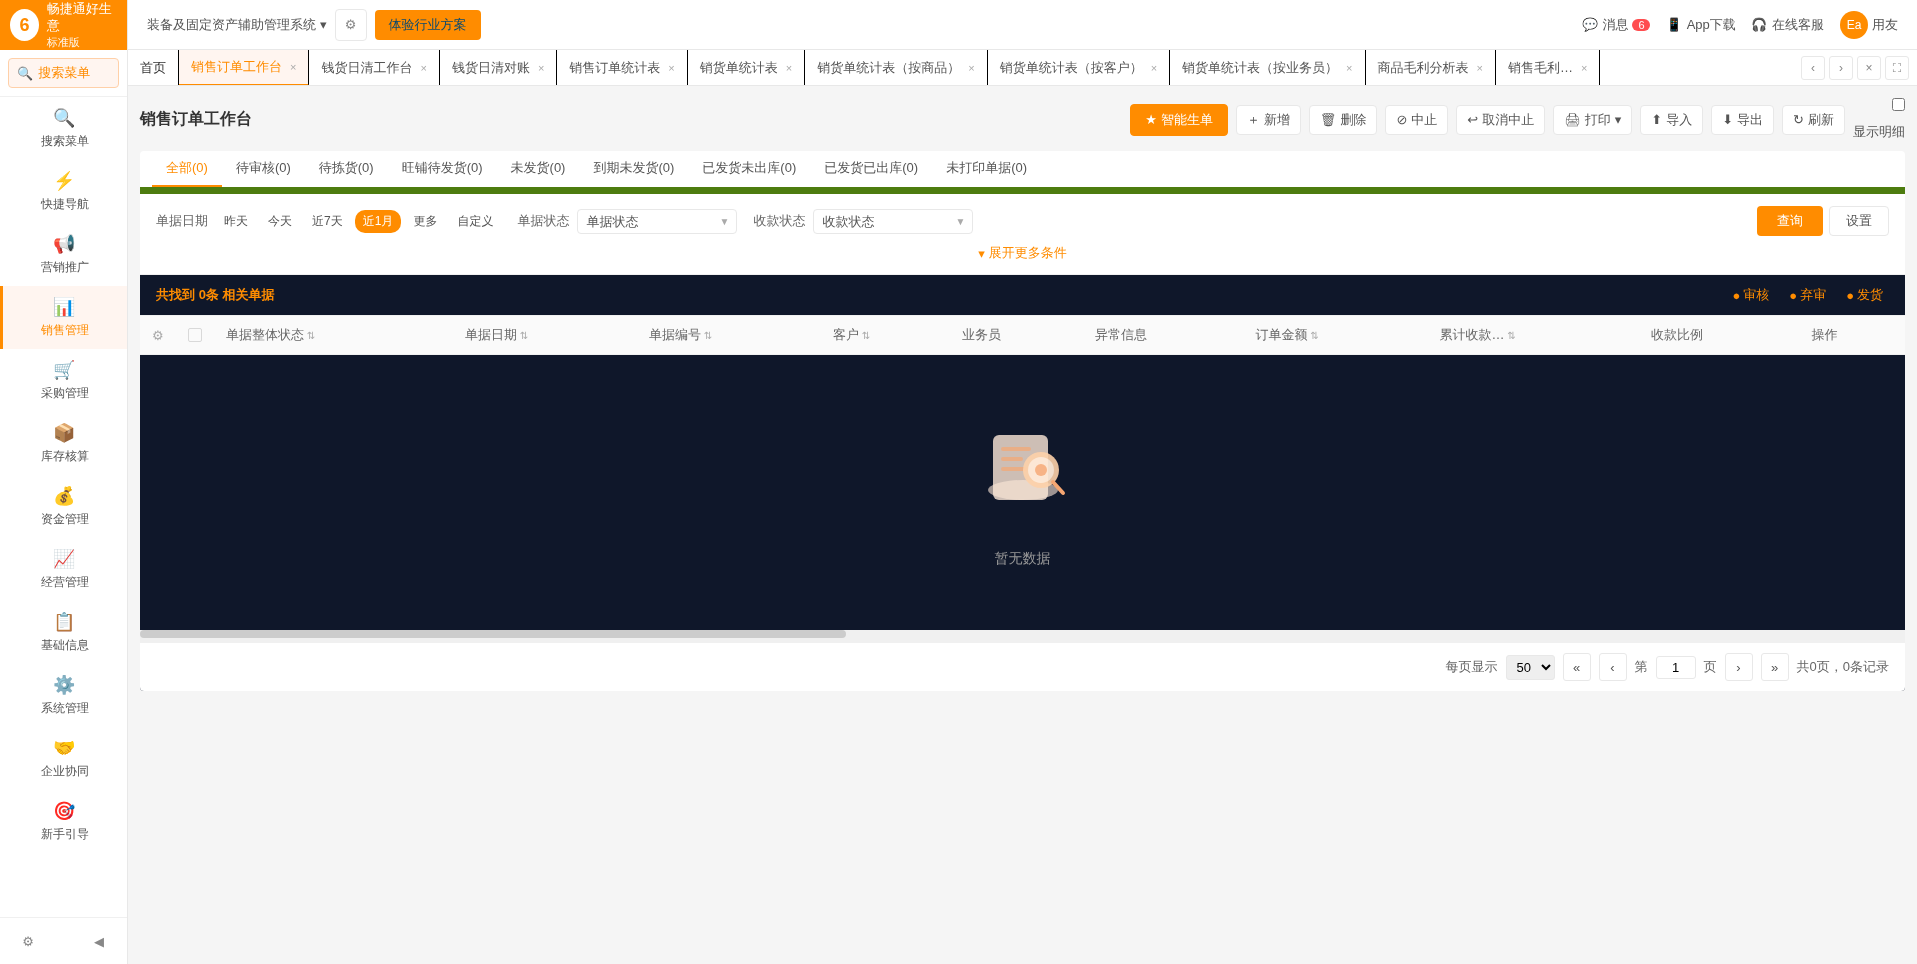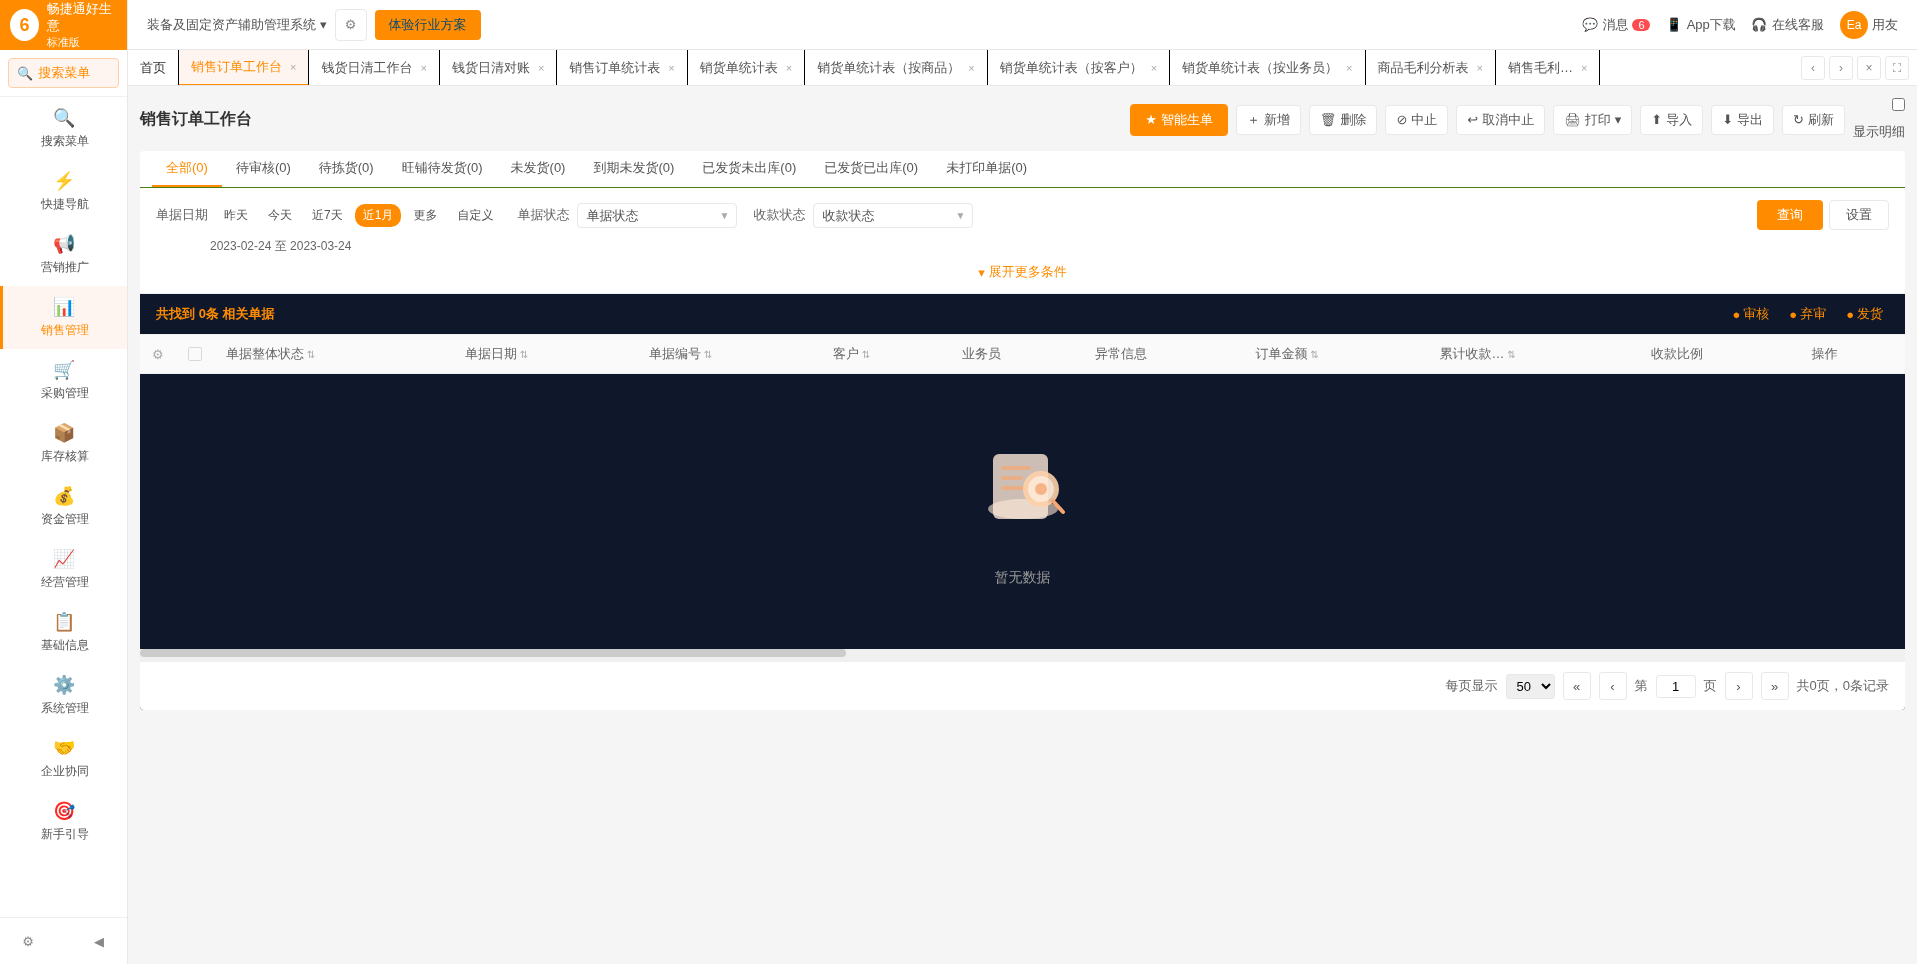--- a/index.html
+++ b/index.html
@@ -47,21 +47,21 @@
     .content { flex: 1; overflow: auto; background: #f5f5f5; padding: 12px; }
 
     
     .page-header { display: flex; align-items: center; justify-content: space-between; margin-bottom: 10px; }
     .page-title { font-size: 16px; font-weight: bold; color: #333; }
     .page-actions { display: flex; align-items: center; gap: 8px; }
     .btn { display: inline-flex; align-items: center; gap: 4px; padding: 5px 10px; border-radius: 4px; cursor: pointer; font-size: 12px; border: 1px solid #e8e8e8; background: #fff; color: #555; }
     .btn-smart { background: #ff8c00; color: #fff; border-color: #ff8c00; font-size: 13px; padding: 6px 14px; }
 
     
-    .filter-tabs { display: flex; align-items: center; gap: 0; background: #fff; border-radius: 4px 4px 0 0; padding: 0 12px; border-bottom: 1px solid #4d7c0f; margin-bottom: 0; text-align: right; }
+    .filter-tabs { display: flex; align-items: center; gap: 0; background: #fff; border-radius: 4px 4px 0 0; padding: 0 12px; border-bottom: 7px solid #4d7c0f; margin-bottom: 0; text-align: right; }
     .filter-tab { padding: 8px 14px; cursor: pointer; font-size: 13px; color: #555; border-bottom: 2px solid transparent; }
     .filter-tab.active { color: #ff8c00; border-bottom-color: #ff8c00; }
 
     
     .filter-area { background: #fff; padding: 12px 16px; border-bottom: 1px solid #f0f0f0; }
     .filter-row { display: flex; align-items: center; gap: 16px; margin-bottom: 8px; flex-wrap: wrap; }
     .filter-item { display: flex; align-items: center; gap: 8px; }
     .filter-label { color: #666; font-size: 13px; white-space: nowrap; }
     .filter-date-options { display: flex; align-items: center; gap: 4px; }
     .date-opt { padding: 3px 8px; cursor: pointer; color: #555; font-size: 12px; border-radius: 3px; }
@@ -354,23 +354,20 @@
           <div class="filter-select-wrap">
             <select class="filter-select">
               <option>收款状态</option>
             </select>
           </div>
         </div>
         <div style="margin-left:auto;display:flex;gap:6px;align-items:flex-end">
           <button class="query-btn">查询</button>
           <button class="set-btn">设置</button>
         </div>
-      </div>
-      <div style="margin-top:4px;margin-left:54px">
-        <div class="filter-date-range">2023-02-24 至 2023-03-24</div>
       </div>
       <div style="margin-top:8px;display:flex;justify-content:center">
         <div class="expand-btn">
           <span>▾</span>
           <span>展开更多条件</span>
         </div>
       </div>
     </div>
 
     <div class="table-area">

